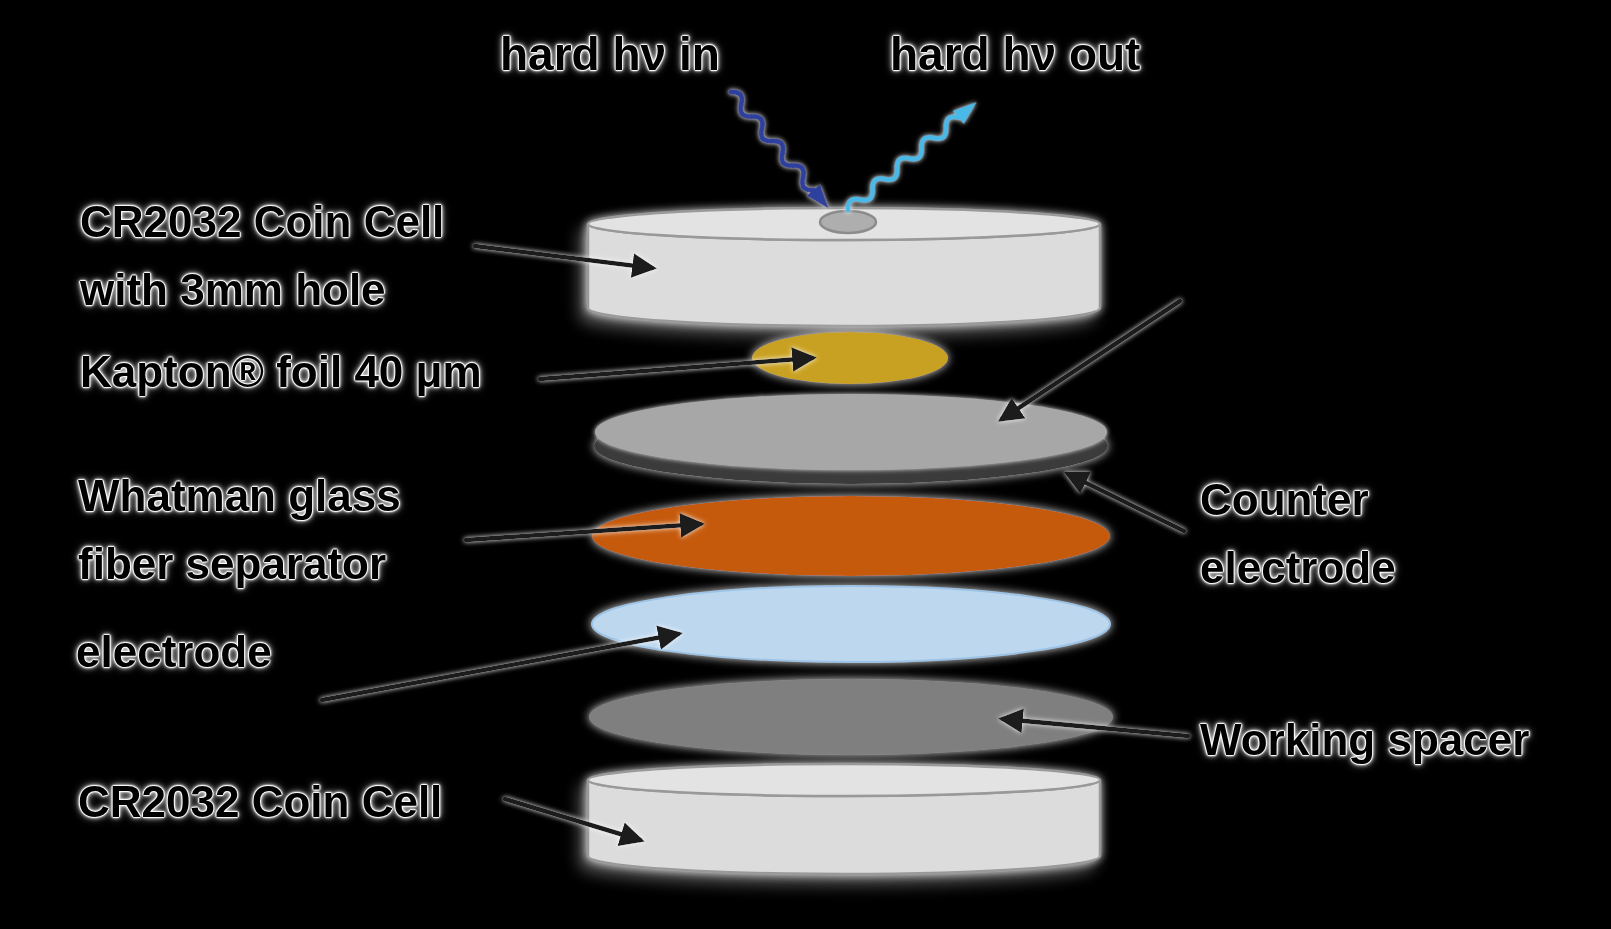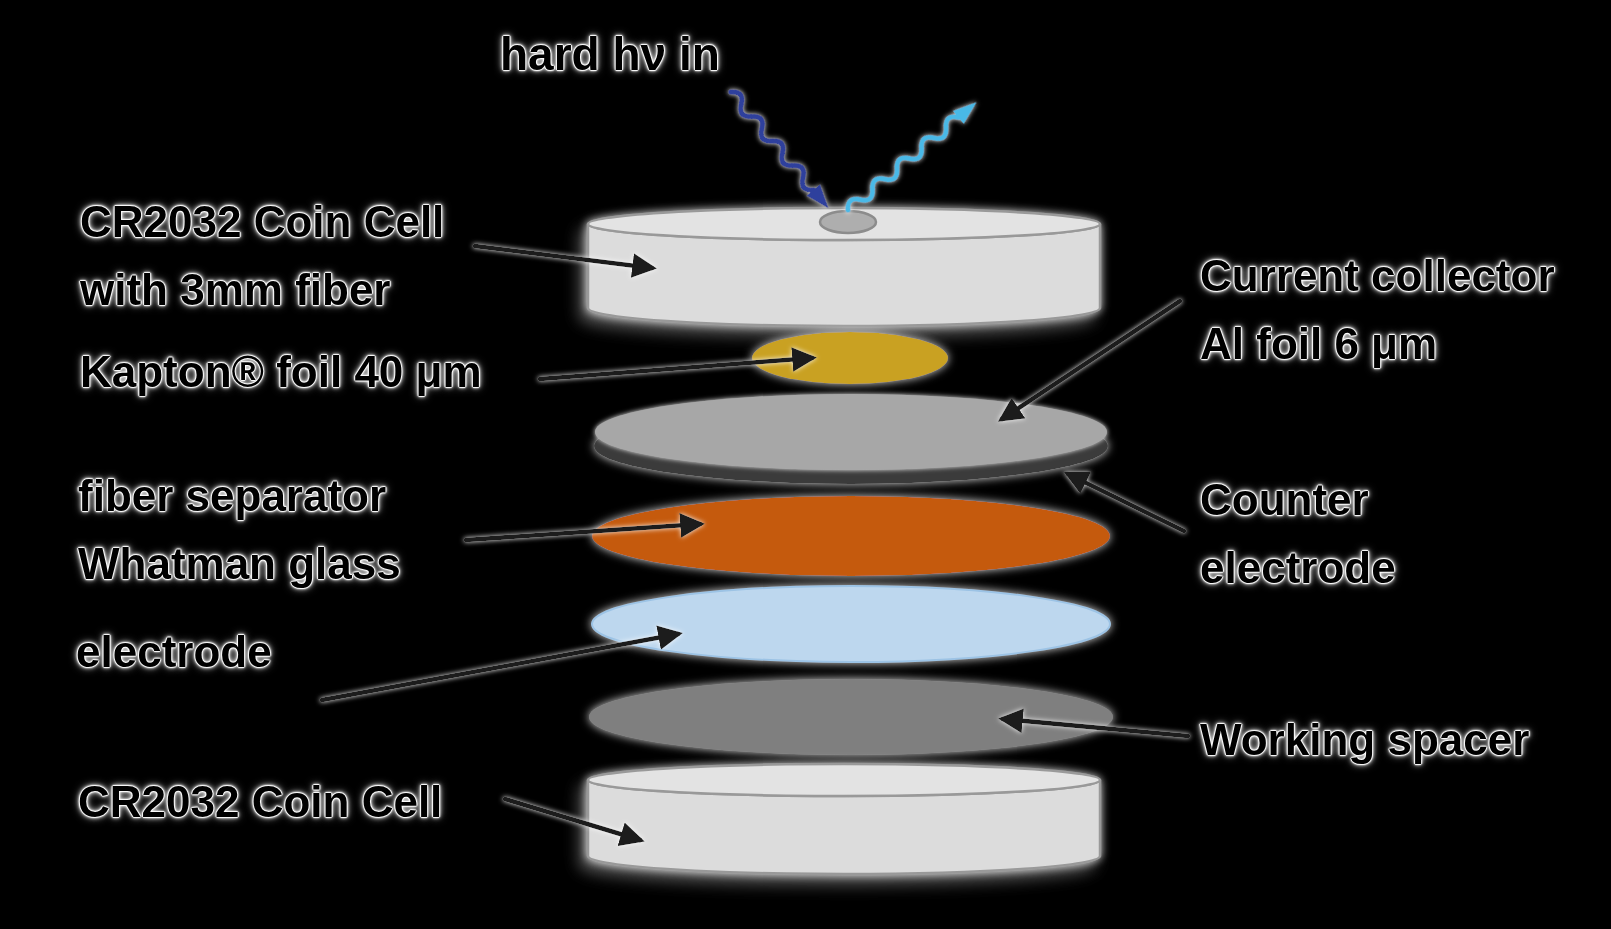--- a/index.html
+++ b/index.html
@@ -91,47 +91,46 @@
       <line x1="466" y1="540" x2="700" y2="524" stroke-width="4.5" marker-end="url(#ah)" stroke="#1a1a1a"></line>
       <line x1="322" y1="700" x2="678" y2="634" stroke-width="4.5" marker-end="url(#ah)" stroke="#1a1a1a"></line>
       <line x1="1188" y1="736" x2="1003" y2="719" stroke-width="4.5" marker-end="url(#ah)" stroke="#1a1a1a"></line>
       <line x1="505" y1="799" x2="640" y2="840" stroke-width="4.5" marker-end="url(#ah)" stroke="#1a1a1a"></line>
     </g>
   </svg>
 
   <div class="lbl lbl-top" style="left:500px;top:28px">
     <span class="ln">hard hν in</span>
   </div>
+  <div class="lbl lbl-top" style="left:890px;top:28px">
+    <span class="ln">hard hν out</span>
+  </div>
 
   <div class="lbl" style="left:80px;top:188px">
     <span class="ln">CR2032 Coin Cell</span>
-    <span class="ln">with 3mm fiber</span>
+    <span class="ln">with 3mm hole</span>
   </div>
 
   <div class="lbl" style="left:80px;top:338px">
     <span class="ln">Kapton® foil 40 μm</span>
   </div>
 
   <div class="lbl" style="left:78px;top:462px">
+    <span class="ln">Whatman glass</span>
     <span class="ln">fiber separator</span>
-    <span class="ln">Whatman glass</span>
   </div>
 
   <div class="lbl" style="left:76px;top:618px">
     <span class="ln">electrode</span>
   </div>
 
   <div class="lbl" style="left:78px;top:768px">
     <span class="ln">CR2032 Coin Cell</span>
   </div>
 
-  <div class="lbl" style="left:1200px;top:242px">
-    <span class="ln">Current collector</span>
-    <span class="ln">Al foil 6 μm</span>
-  </div>
 
   <div class="lbl" style="left:1200px;top:466px">
     <span class="ln">Counter</span>
     <span class="ln">electrode</span>
   </div>
 
   <div class="lbl" style="left:1200px;top:706px">
     <span class="ln">Working spacer</span>
   </div>
 

